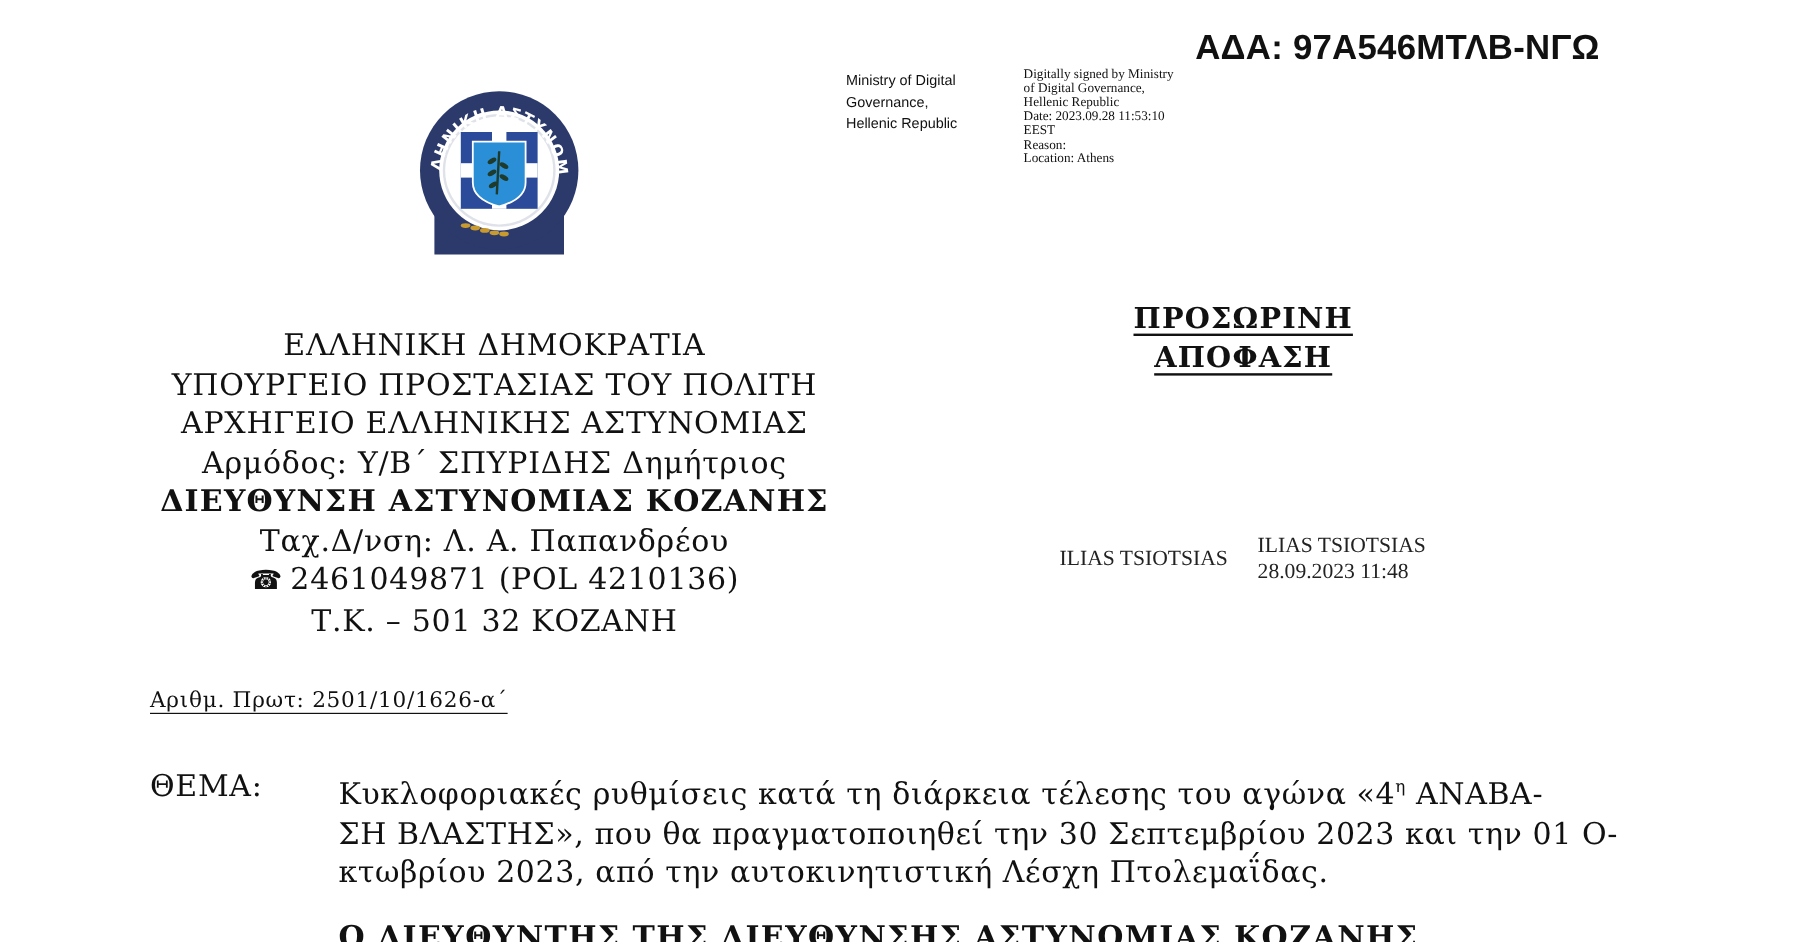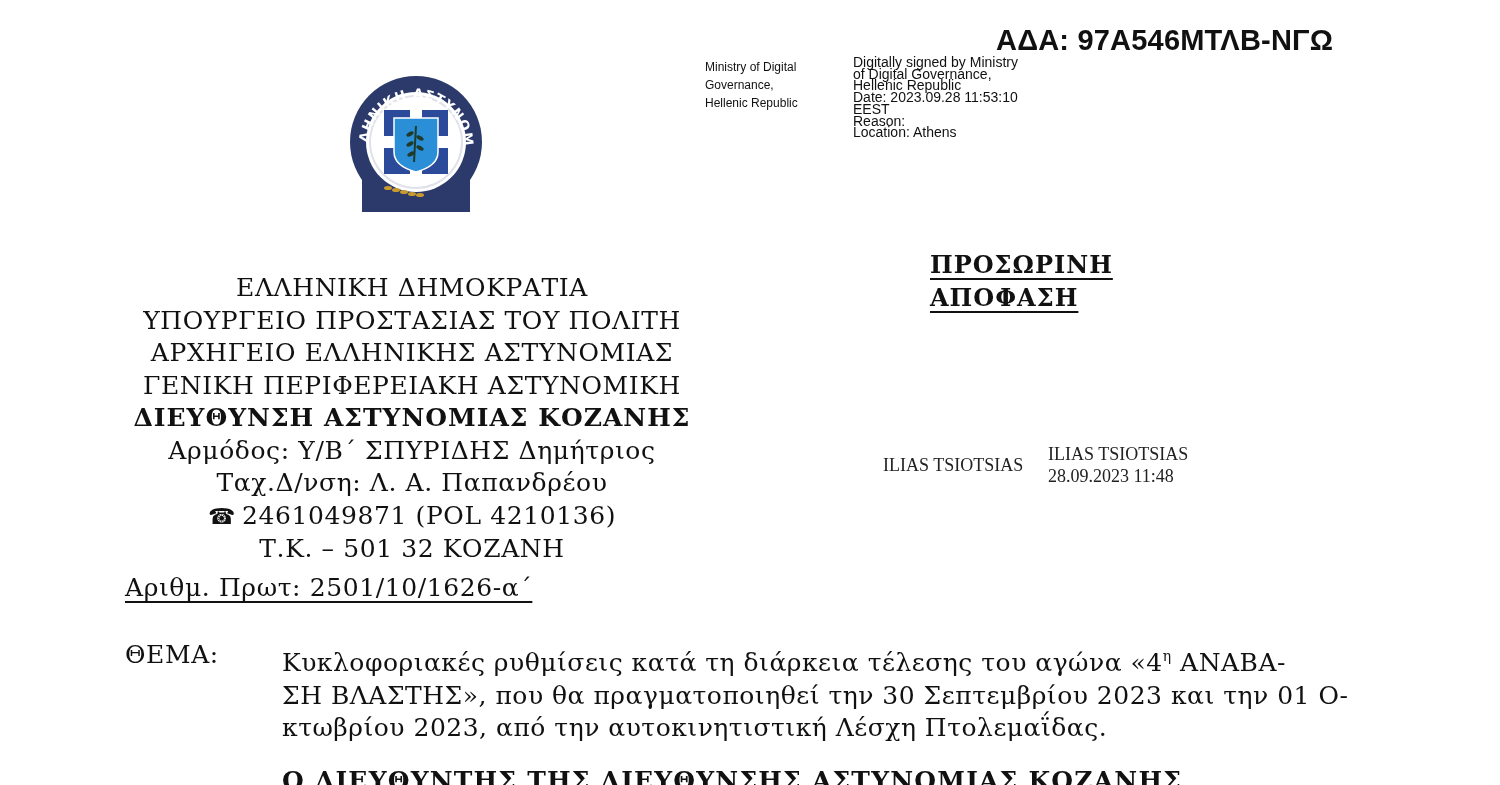--- a/index.html
+++ b/index.html
@@ -21,55 +21,56 @@
     }
     .sig-ministry {
       left: 705px; top: 58px;
       font-family: "Liberation Sans", sans-serif;
       font-size: 12px; line-height: 18px;
       color: #111;
     }
     .sig-ministry div { white-space: nowrap; }
     .sig-details {
       left: 853px; top: 57px;
-      font-family: Liberation Sans, sans-serif;
-      font-size: 14px; line-height: 11.7px;
+      font-family: Liberation Serif, serif;
+      font-size: 11px; line-height: 11.7px;
       color: #111;
     }
     .sig-details div { white-space: nowrap; }
 
     .logo { left: 348px; top: 74px; width: 136px; height: 142px; }
 
     .header-block {
       left: 112px; top: 248px; width: 600px;
       font-family: "DejaVu Serif", serif;
       font-size: 25px; line-height: 32.5px;
       text-align: center;
       color: #111;
       letter-spacing: 0.6px;
       margin-top: 24px;
     }
     .header-block .line { white-space: nowrap; }
     .header-block .bold { font-weight: bold; letter-spacing: 1px; }
     .protocol {
       left: 125px; top: 573px;
       font-family: "DejaVu Serif", serif;
-      font-size: 25px; letter-spacing: 0.6px;
+      font-size: 18px; letter-spacing: 0.6px;
       text-decoration: underline;
       text-underline-offset: 5px;
       white-space: nowrap;
       color: #111;
     }
     .phone-icon { font-size: 22px; margin-right: 6px; }
 
     .title-block {
       left: 930px; top: 248px; width: 212px;
       font-family: "DejaVu Serif", serif;
       font-weight: bold;
       font-size: 24px; line-height: 33px;
+      text-align: center;
       letter-spacing: 1px;
     }
     .title-block div { text-decoration: underline; text-underline-offset: 5px; white-space: nowrap; }
 
     .signer-left {
       left: 883px; top: 455px;
       font-family: "Liberation Serif", serif;
       font-size: 18px; color: #222;
       white-space: nowrap;
     }
@@ -158,23 +159,22 @@
       <ellipse cx="64" cy="120" rx="4" ry="2"></ellipse>
       <ellipse cx="72" cy="121" rx="4" ry="2"></ellipse>
     </g>
   </svg>
 </div>
 
 <div class="abs header-block">
   <div class="line">ΕΛΛΗΝΙΚΗ ΔΗΜΟΚΡΑΤΙΑ</div>
   <div class="line">ΥΠΟΥΡΓΕΙΟ ΠΡΟΣΤΑΣΙΑΣ ΤΟΥ ΠΟΛΙΤΗ</div>
   <div class="line">ΑΡΧΗΓΕΙΟ ΕΛΛΗΝΙΚΗΣ ΑΣΤΥΝΟΜΙΑΣ</div>
-  <div class="line">ΓΕΝΙΚΗ ΠΕΡΙΦΕΡΕΙΑΚΗ ΑΣΤΥΝΟΜΙΚΗ</div>
+  <div class="line">Αρμόδος: Υ/Β΄ ΣΠΥΡΙΔΗΣ Δημήτριος</div>
   <div class="line bold">ΔΙΕΥΘΥΝΣΗ ΑΣΤΥΝΟΜΙΑΣ ΚΟΖΑΝΗΣ</div>
-  <div class="line">Αρμόδος: Υ/Β΄ ΣΠΥΡΙΔΗΣ Δημήτριος</div>
   <div class="line">Ταχ.Δ/νση: Λ. Α. Παπανδρέου</div>
   <div class="line">
     <span class="phone-icon">☎</span><span>2461049871 (POL 4210136)</span>
   </div>
   <div class="line">Τ.Κ. – 501 32  ΚΟΖΑΝΗ</div>
 </div>
 <div class="abs protocol">Αριθμ. Πρωτ: 2501/10/1626-α΄</div>
 
 <div class="abs title-block">
   <div>ΠΡΟΣΩΡΙΝΗ</div>

